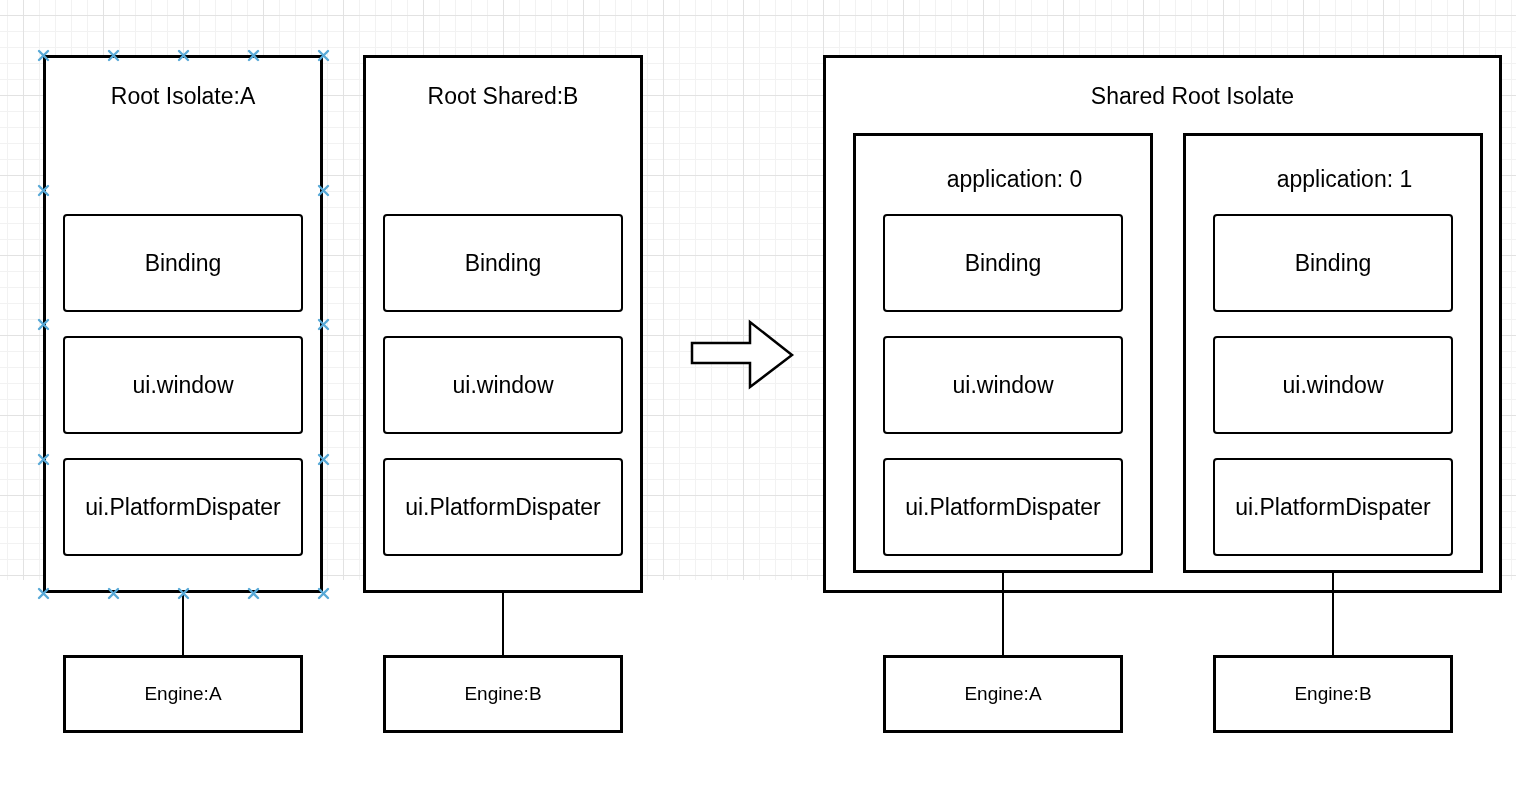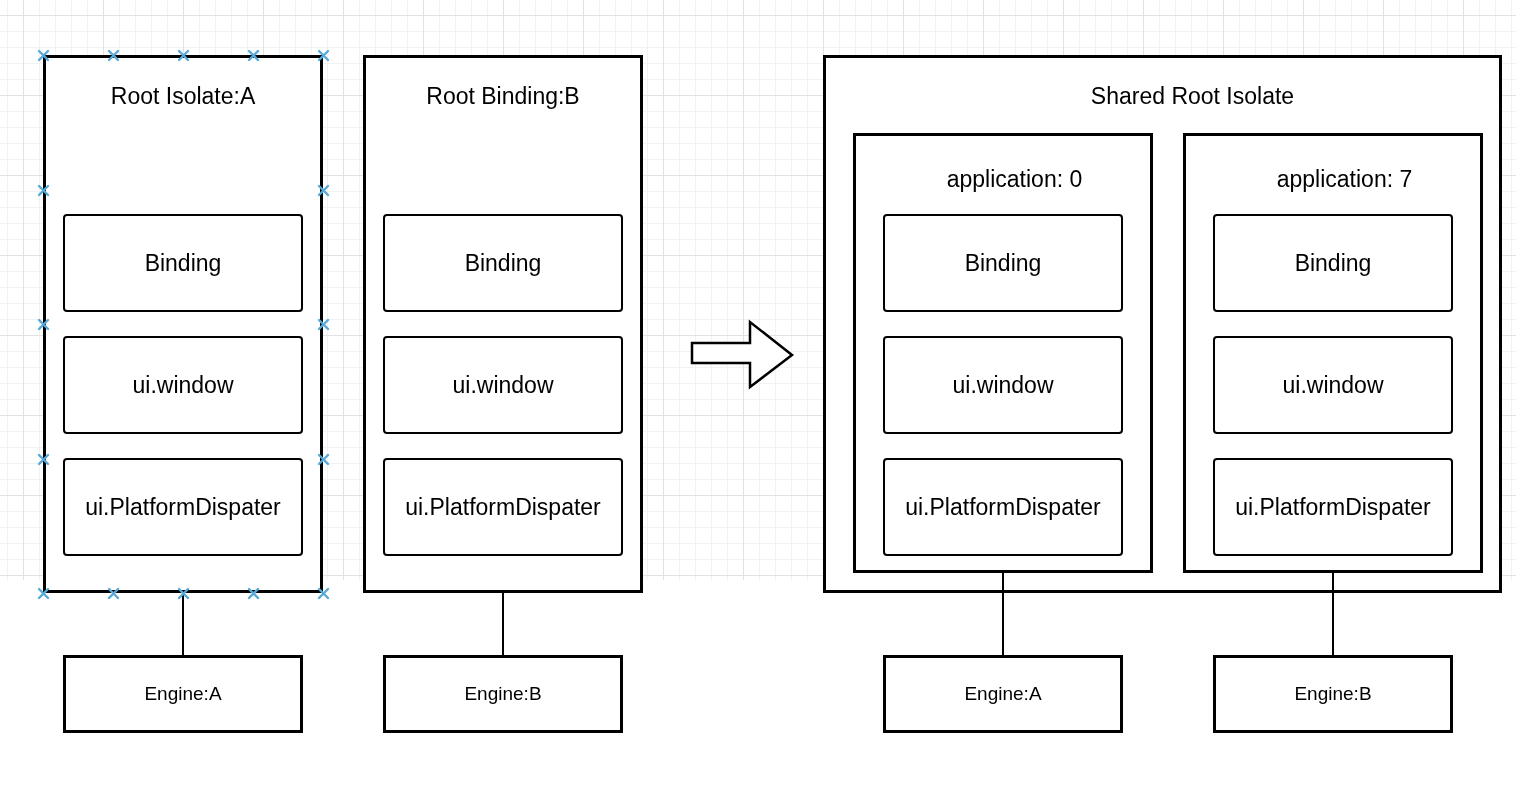--- a/index.html
+++ b/index.html
@@ -64,21 +64,21 @@
   </div>
   <div class="shape rounded" style="left:63px;top:458px;width:240px;height:98px">
     <span>ui.PlatformDispater</span>
   </div>
   <div class="edge" style="left:182px;top:593px;height:62px"></div>
   <div class="shape engine" style="left:63px;top:655px;width:240px;height:78px">
     <span>Engine:A</span>
   </div>
 
   <div class="shape" style="left:363px;top:55px;width:280px;height:538px">
-    <div class="group-title">Root Binding:B</div>
+    <div class="group-title">Root Shared:B</div>
   </div>
   <div class="shape rounded" style="left:383px;top:214px;width:240px;height:98px">
     <span>Binding</span>
   </div>
   <div class="shape rounded" style="left:383px;top:336px;width:240px;height:98px">
     <span>ui.window</span>
   </div>
   <div class="shape rounded" style="left:383px;top:458px;width:240px;height:98px">
     <span>ui.PlatformDispater</span>
   </div>
@@ -106,21 +106,21 @@
   </div>
   <div class="shape rounded" style="left:883px;top:458px;width:240px;height:98px">
     <span>ui.PlatformDispater</span>
   </div>
   <div class="edge" style="left:1002px;top:573px;height:82px"></div>
   <div class="shape engine" style="left:883px;top:655px;width:240px;height:78px">
     <span>Engine:A</span>
   </div>
 
   <div class="shape" style="left:1183px;top:133px;width:300px;height:440px">
-    <div class="group-title app-title">application: 7</div>
+    <div class="group-title app-title">application: 1</div>
   </div>
   <div class="shape rounded" style="left:1213px;top:214px;width:240px;height:98px">
     <span>Binding</span>
   </div>
   <div class="shape rounded" style="left:1213px;top:336px;width:240px;height:98px">
     <span>ui.window</span>
   </div>
   <div class="shape rounded" style="left:1213px;top:458px;width:240px;height:98px">
     <span>ui.PlatformDispater</span>
   </div>

